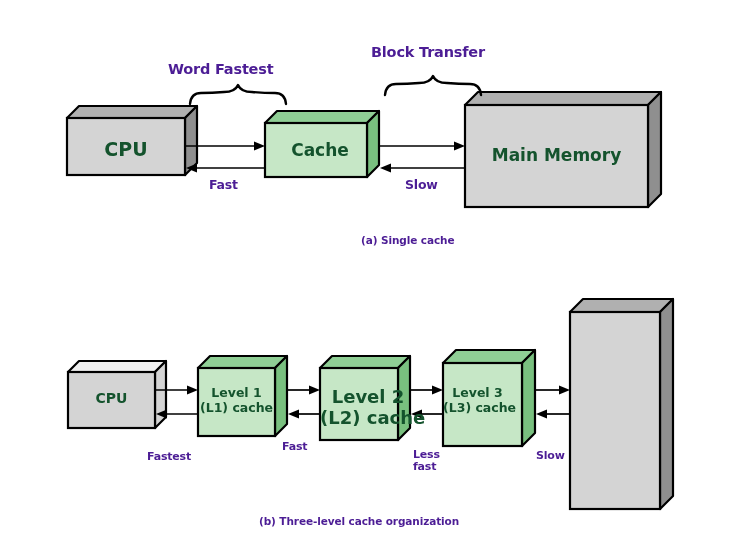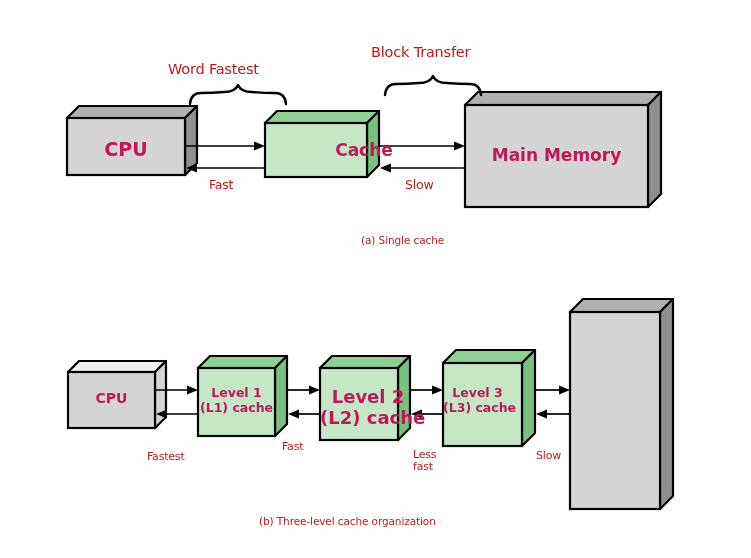--- a/index.html
+++ b/index.html
@@ -16,33 +16,33 @@
     color: #000000;
   }
   #stage {
     position: absolute;
     left: 0; top: 0;
     width: 751px;
     height: 558px;
   }
   .lbl {
     position: absolute;
-    font-weight: normal;
-    color: #b91c1c;
+    font-weight: bold;
+    color: #4c1d95;
     white-space: pre;
     line-height: 1.05;
   }
   .title-lbl { font-size: 14.5px; letter-spacing: -0.2px; }
   .speed-lbl { font-size: 12.5px; letter-spacing: -0.2px; }
   .caption-lbl { font-size: 10.5px; letter-spacing: -0.1px; }
   .box-lbl {
     position: absolute;
     font-weight: bold;
     text-align: center;
-    color: #be185d;
+    color: #14532d;
     white-space: pre;
     line-height: 1.18;
     pointer-events: none;
   }
   svg.layer {
     position: absolute;
     left: 0; top: 0;
     width: 751px;
     height: 558px;
     overflow: visible;
@@ -168,21 +168,21 @@
     </g>
 
   </svg>
 
   <div class="lbl title-lbl" style="left:168px; top:62px;">Word Fastest</div>
 
   <div class="lbl title-lbl" style="left:371px; top:45px;">Block Transfer</div>
 
   <div class="box-lbl" style="left:67px; top:138px; width:118px; font-size:19px;">CPU</div>
 
-  <div class="box-lbl" style="left:265px; top:140px; width:110px; font-size:17px;padding-left:44px;">Cache</div>
+  <div class="box-lbl" style="left:265px; top:140px; width:110px; font-size:17px;">Cache</div>
 
   <div class="box-lbl" style="left:465px; top:145px; width:183px; font-size:17px;">Main Memory</div>
 
   <div class="lbl speed-lbl" style="left:209px; top:178px;">Fast</div>
 
   <div class="lbl speed-lbl" style="left:405px; top:178px;">Slow</div>
 
   <div class="lbl caption-lbl" style="left:313px; top:235px;margin-left:48px;">(a) Single cache</div>
 
   <div class="box-lbl" style="left:68px; top:390px; width:87px; font-size:14px;">CPU</div>

